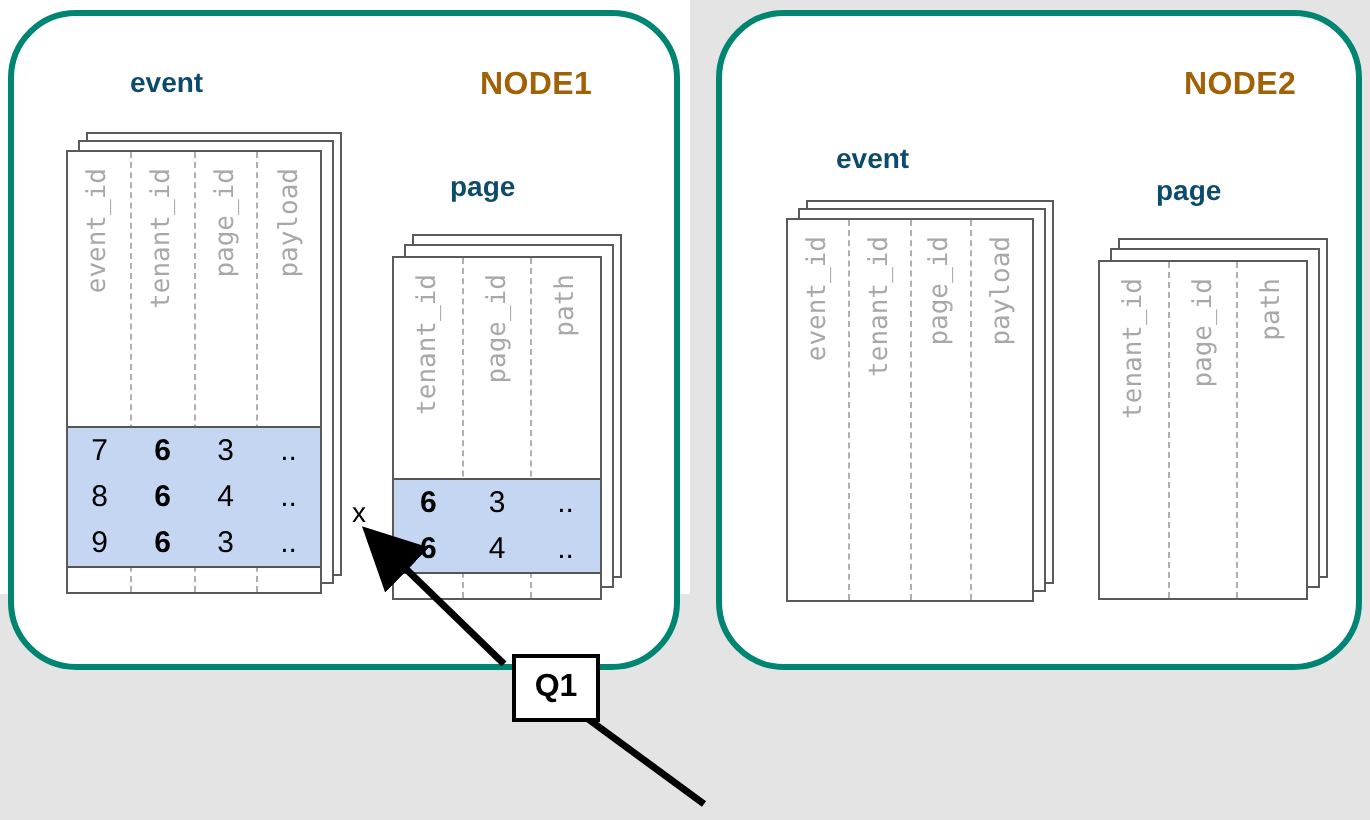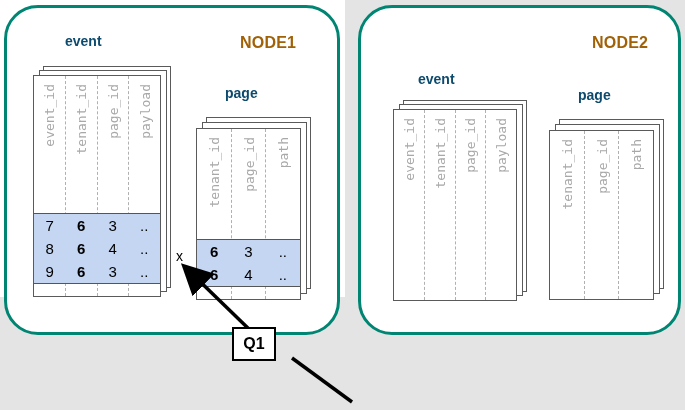--- a/index.html
+++ b/index.html
@@ -117,21 +117,21 @@
   .xmark{
     position:absolute;
     font-size:14px;
     color:#000;
     font-family:"Liberation Sans", sans-serif;
   }
 
   
   .q1-box{
     position:absolute;
-    left:232px;top:327px;width:44px;height:34px;
+    left:256px;top:327px;width:44px;height:34px;
     background:#ffffff;
     border:2px solid #000000;
     box-sizing:border-box;
     display:flex;align-items:center;justify-content:center;
     font-weight:bold;font-size:16px;color:#000;
     z-index:40;
   }
   svg.overlay{
     position:absolute;left:0;top:0;width:685px;height:410px;
     pointer-events:none;z-index:30;

